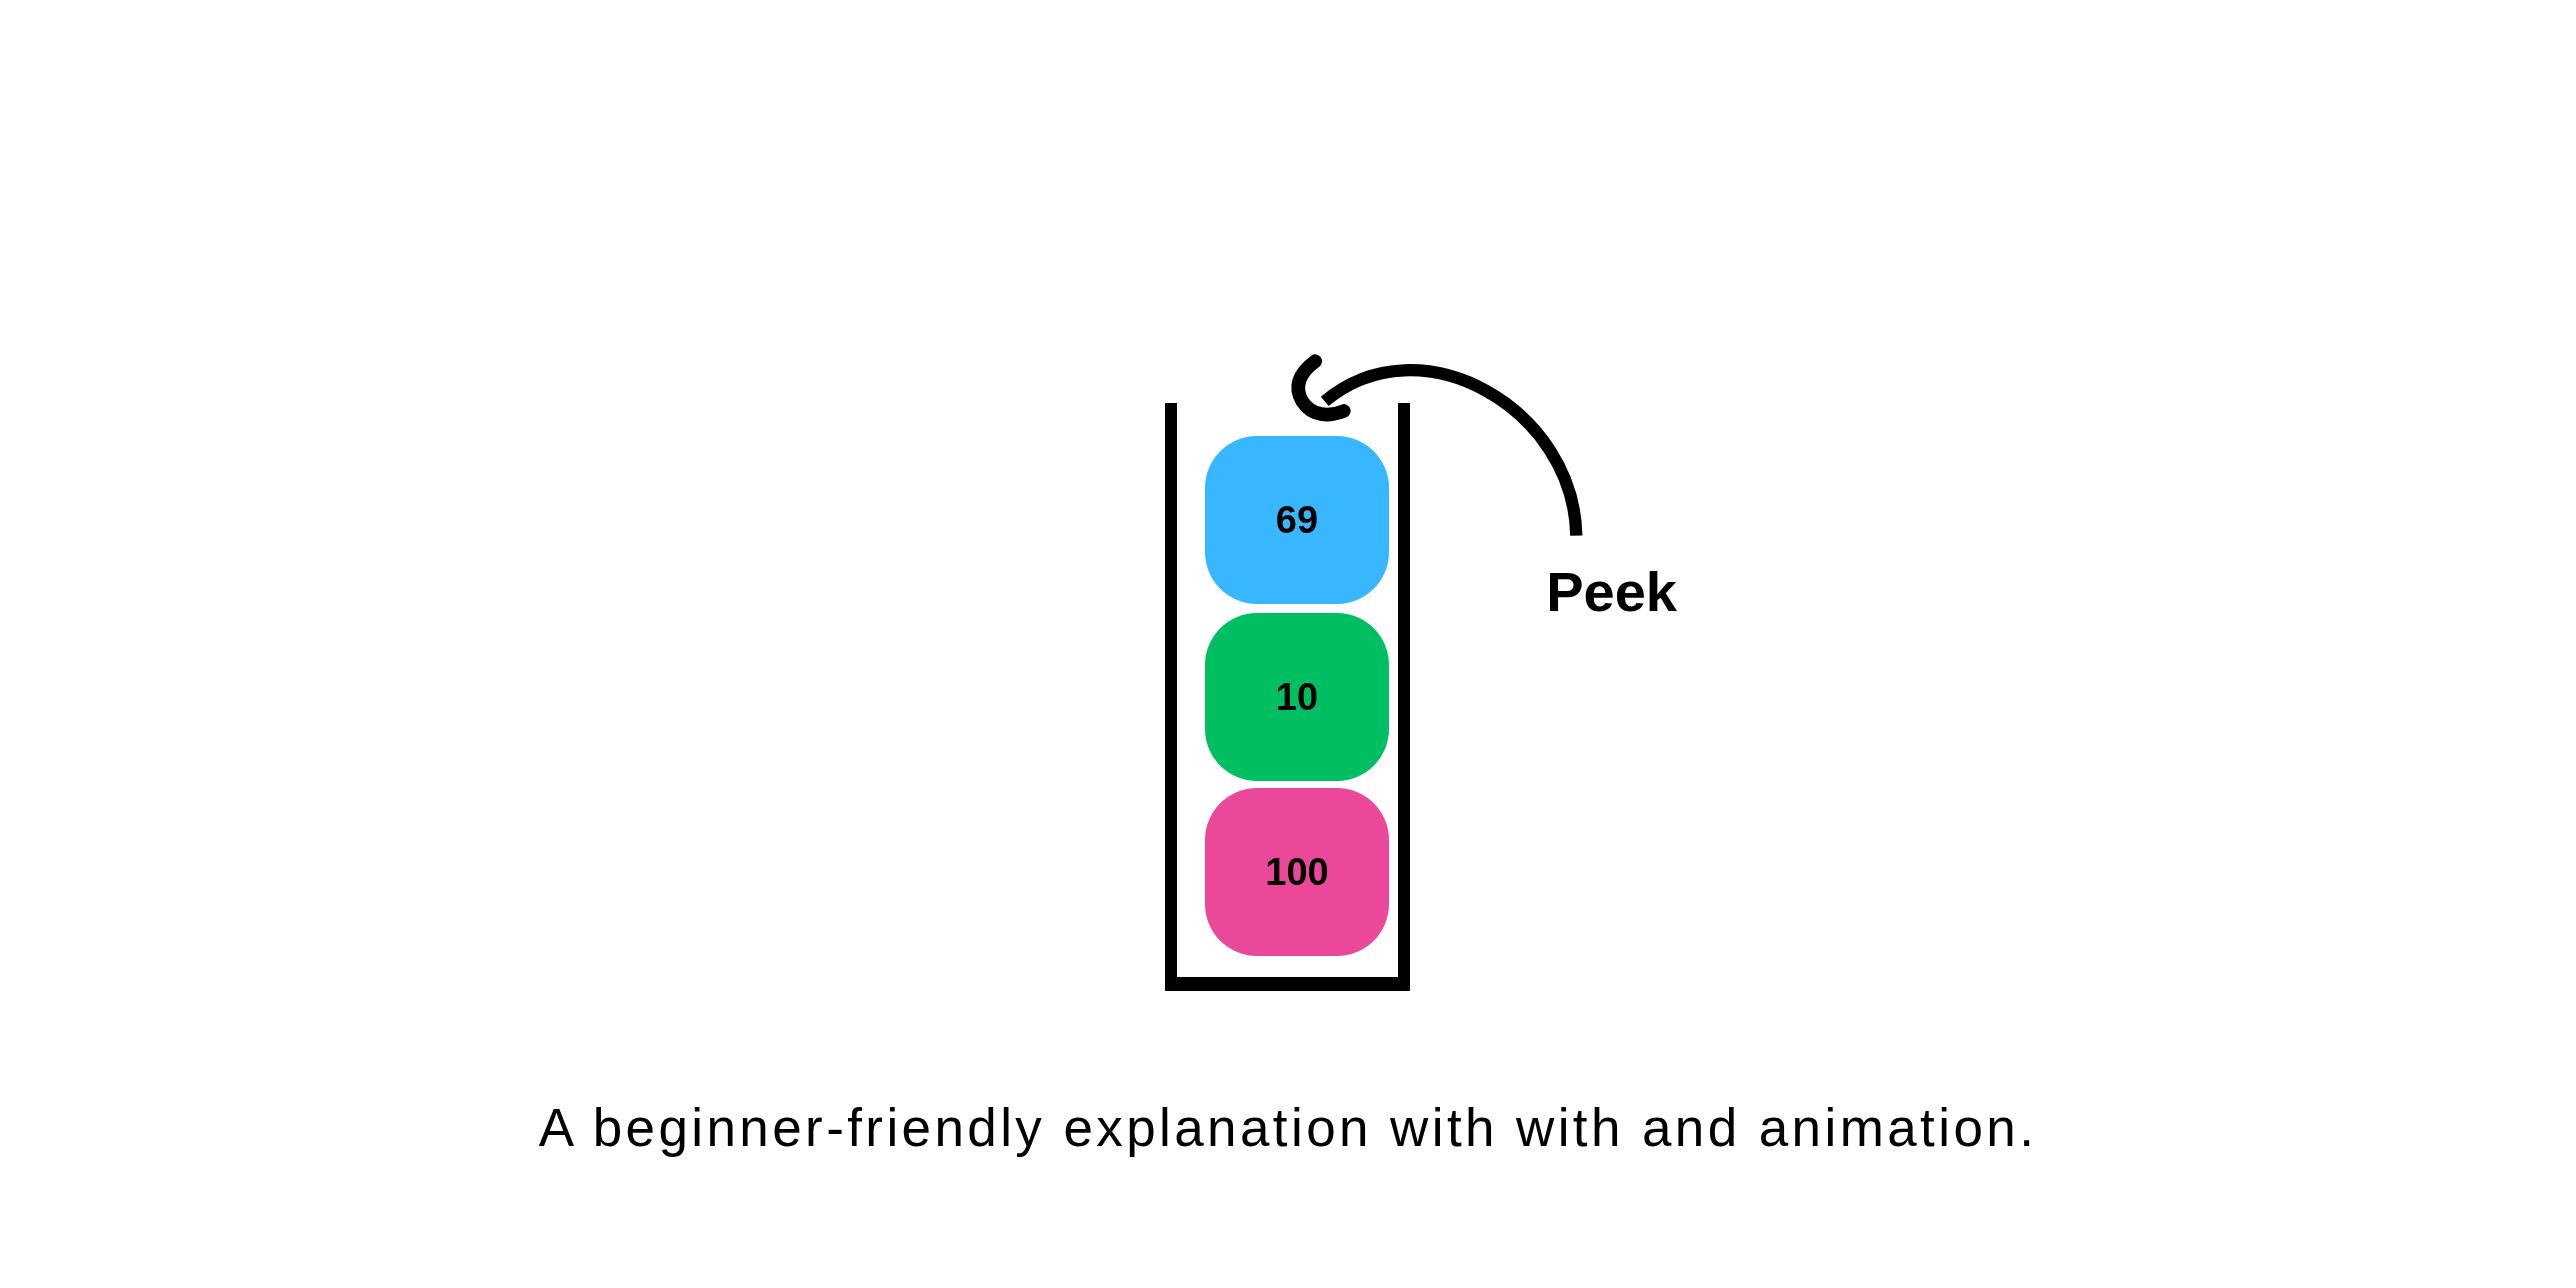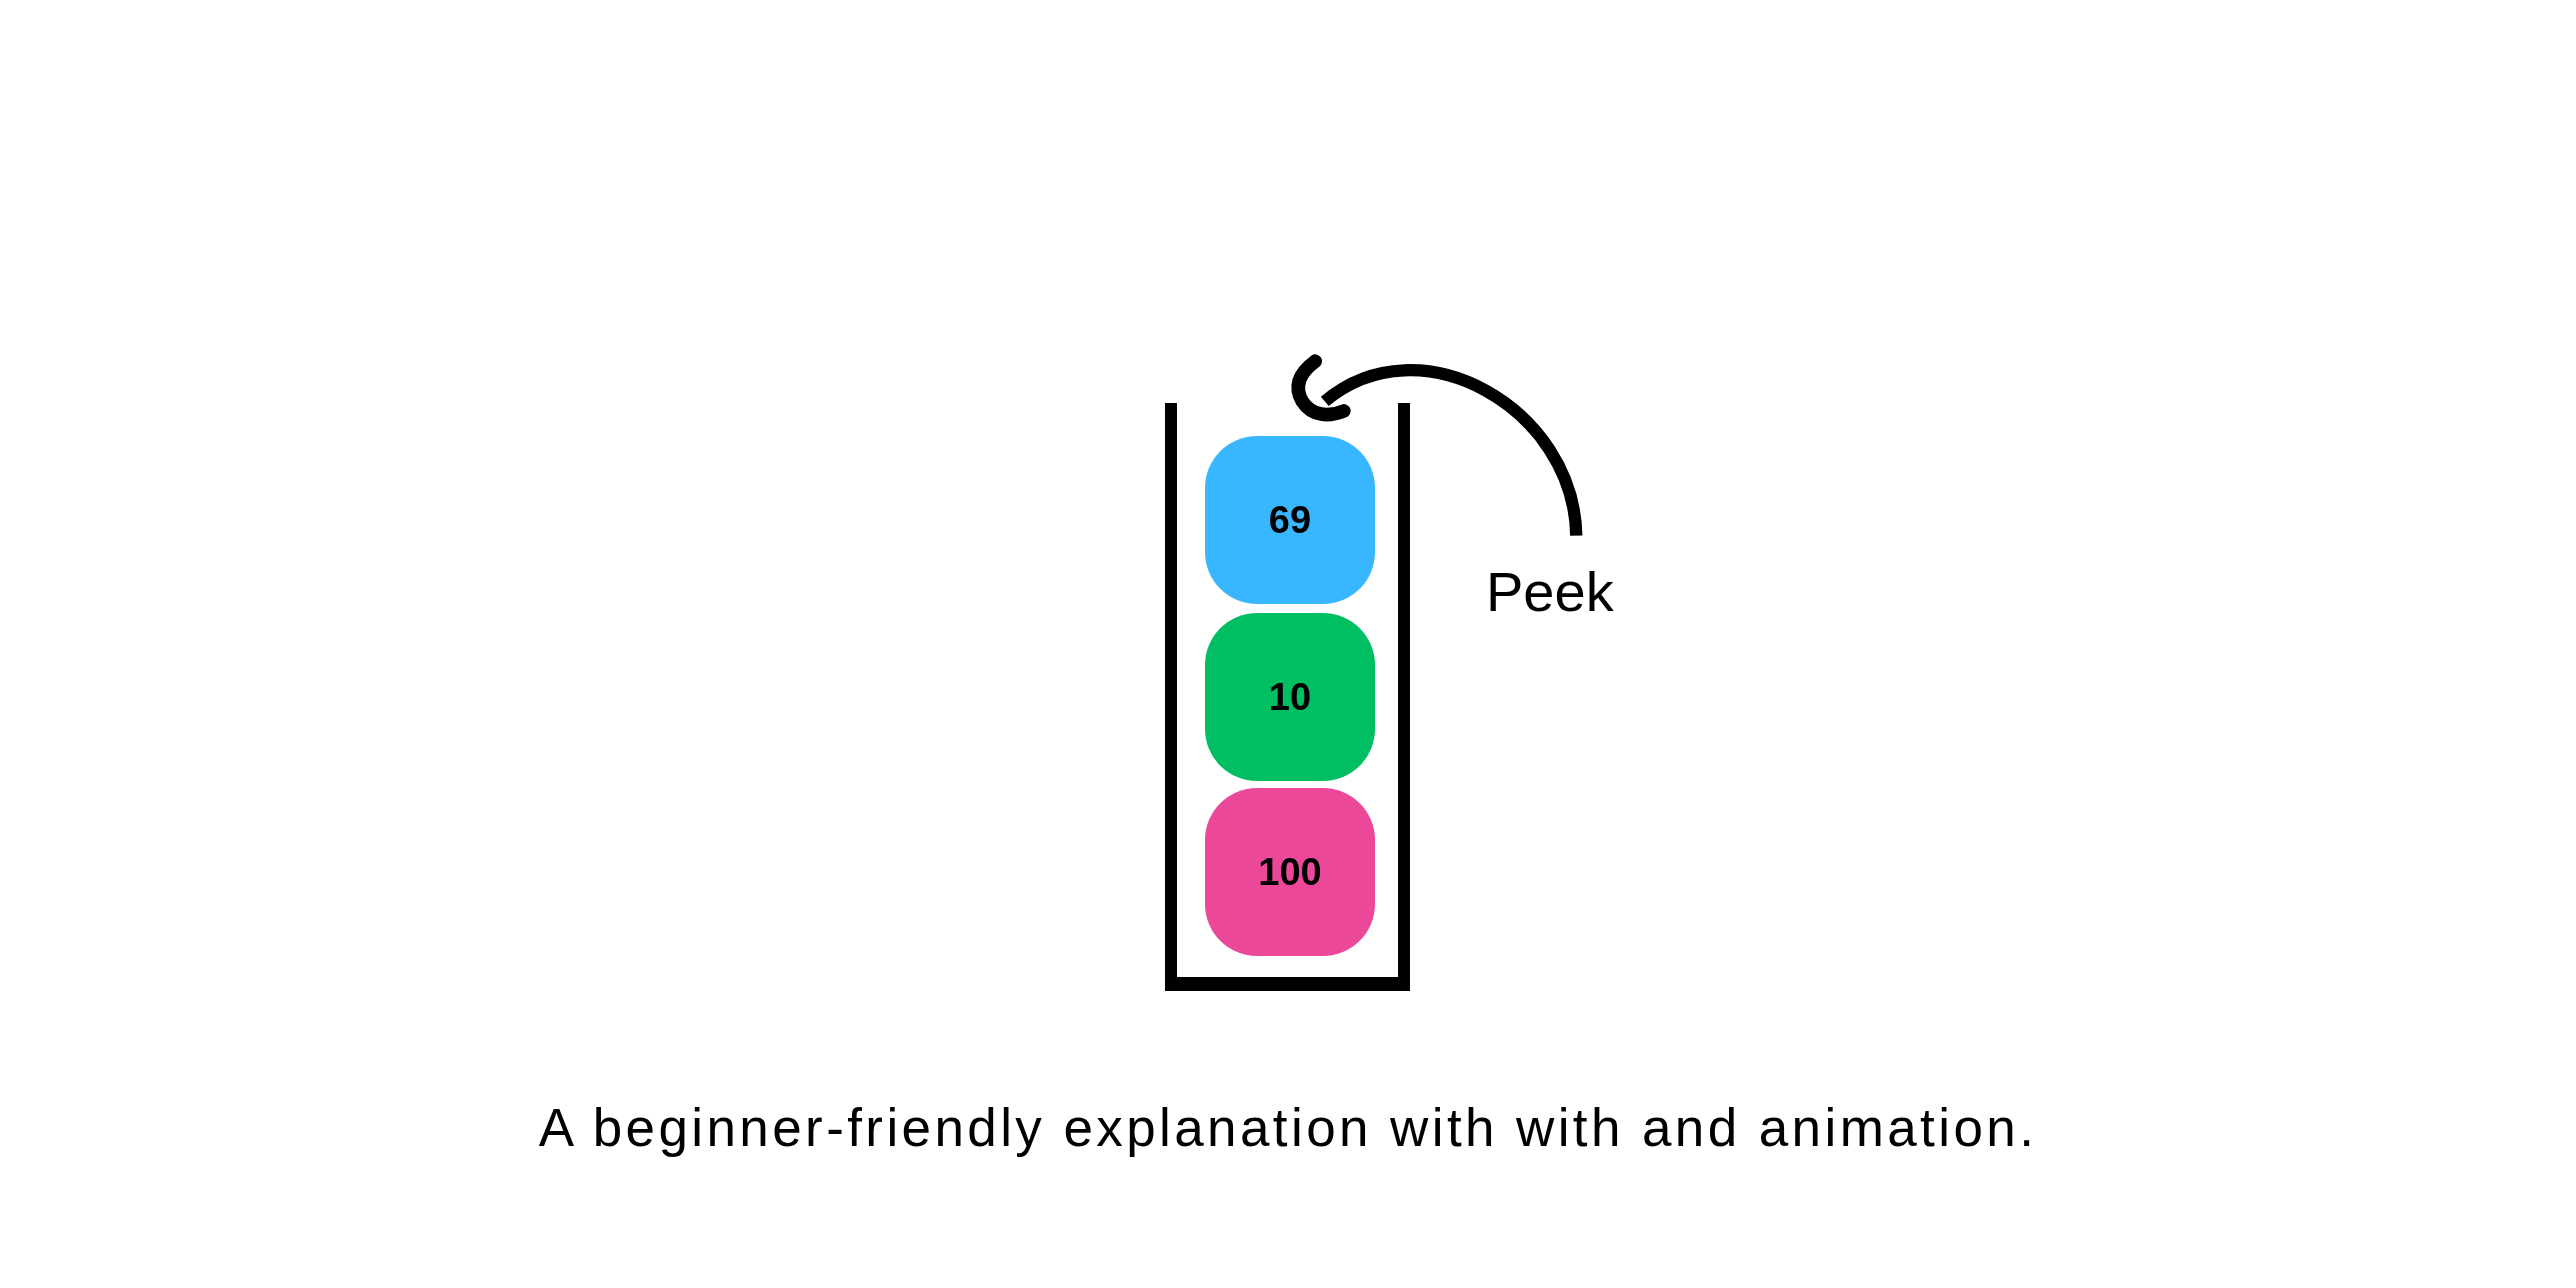--- a/index.html
+++ b/index.html
@@ -53,21 +53,21 @@
   .stack-base {
     position: absolute;
     left: 1165px;
     top: 977px;
     width: 245px;
     height: 13.6px;
   }
   .stack-item {
     position: absolute;
     left: 1205px;
-    width: 170px;
+    width: 184px;
     height: 168px;
     border-radius: 52px;
     display: flex;
     align-items: center;
     justify-content: center;
   }
   .item-0 { top: 436px; }
   .item-1 { top: 613px; }
   .item-2 { top: 788px; }
   .stack-item .value {
@@ -82,23 +82,23 @@
     top: 0;
     width: 2576px;
     height: 1288px;
     pointer-events: none;
   }
   .peek-label {
     position: absolute;
     left: 1486px;
     top: 564px;
     width: 191px;
-    text-align: left;
+    text-align: right;
     font-size: 56px;
-    font-weight: 400;
+    font-weight: 700;
     line-height: 1;
     white-space: nowrap;
   }
 </style>
 </head>
 <body>
 
 <div class="canvas">
 
 

